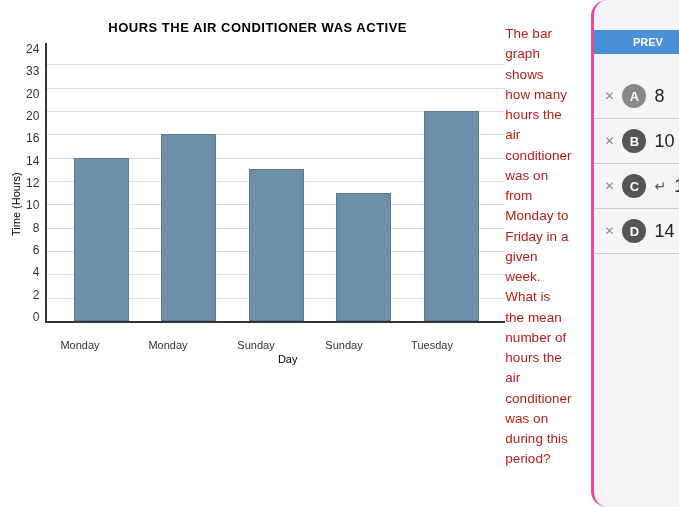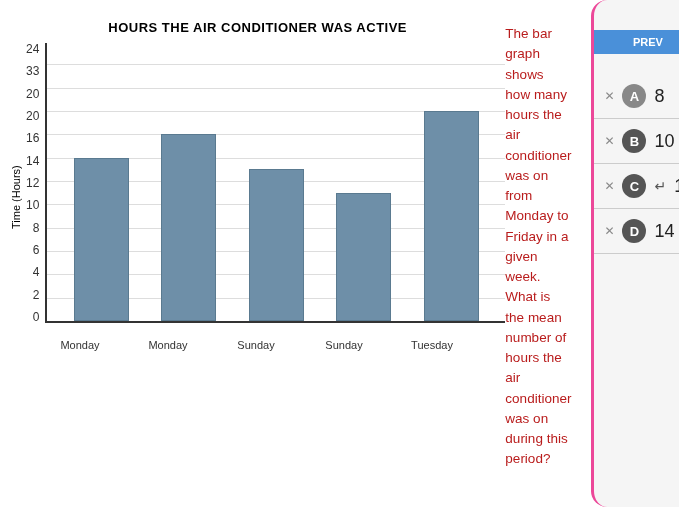--- a/index.html
+++ b/index.html
@@ -243,20 +243,21 @@
               </div>
             </div>
         </div>
         <div class="x-labels" id="x-labels">
             <div class="x-label">Monday</div>
             <div class="x-label">Monday</div>
             <div class="x-label">Sunday</div>
             <div class="x-label">Sunday</div>
             <div class="x-label">Tuesday</div>
           </div>
+        <div class="x-axis-label">Day</div>
       </div>
     </div>
   </div>
 
   <div class="description">The bar graph shows how many hours the air conditioner was on from Monday to Friday in a given week. What is the mean number of hours the air conditioner was on during this period?</div>
 </div>
 
 <div class="right-panel">
   <div class="prev-btn">PREV</div>
   <div id="answer-options">

